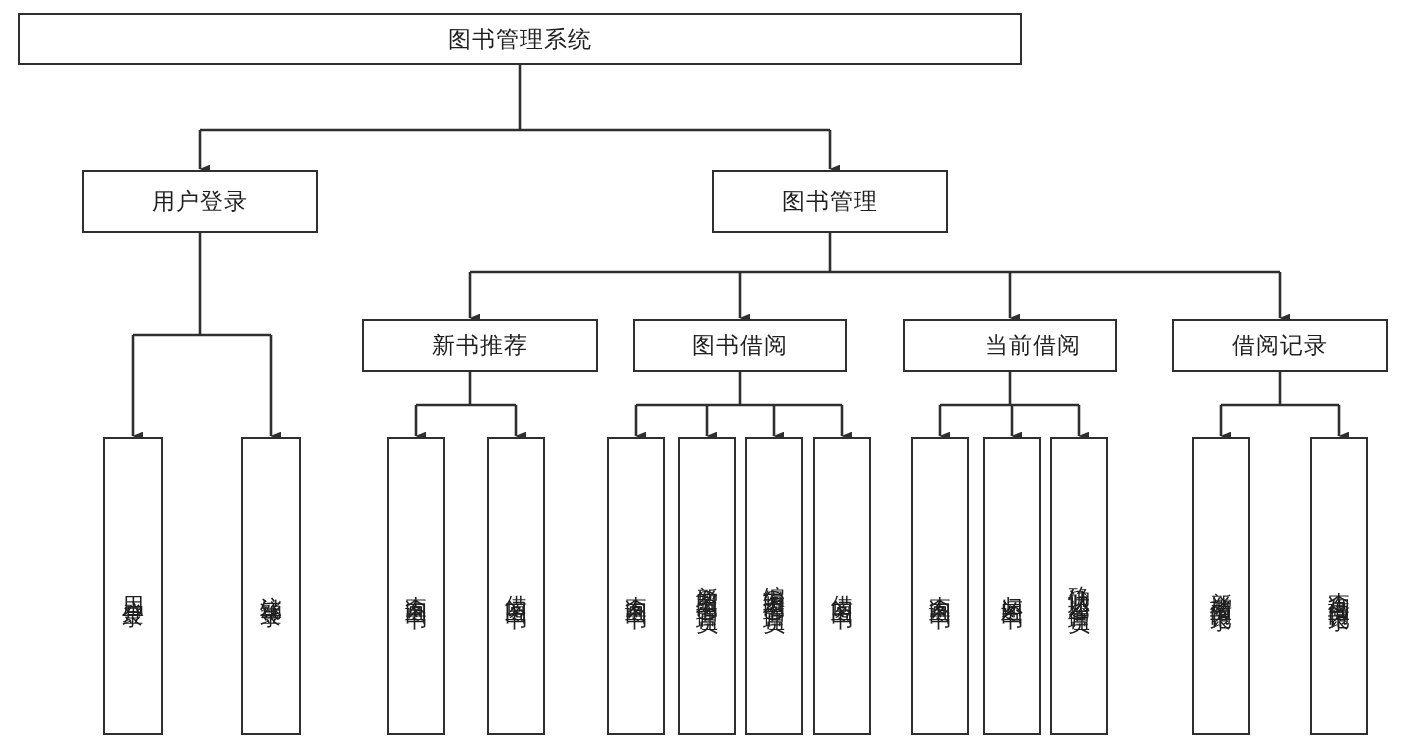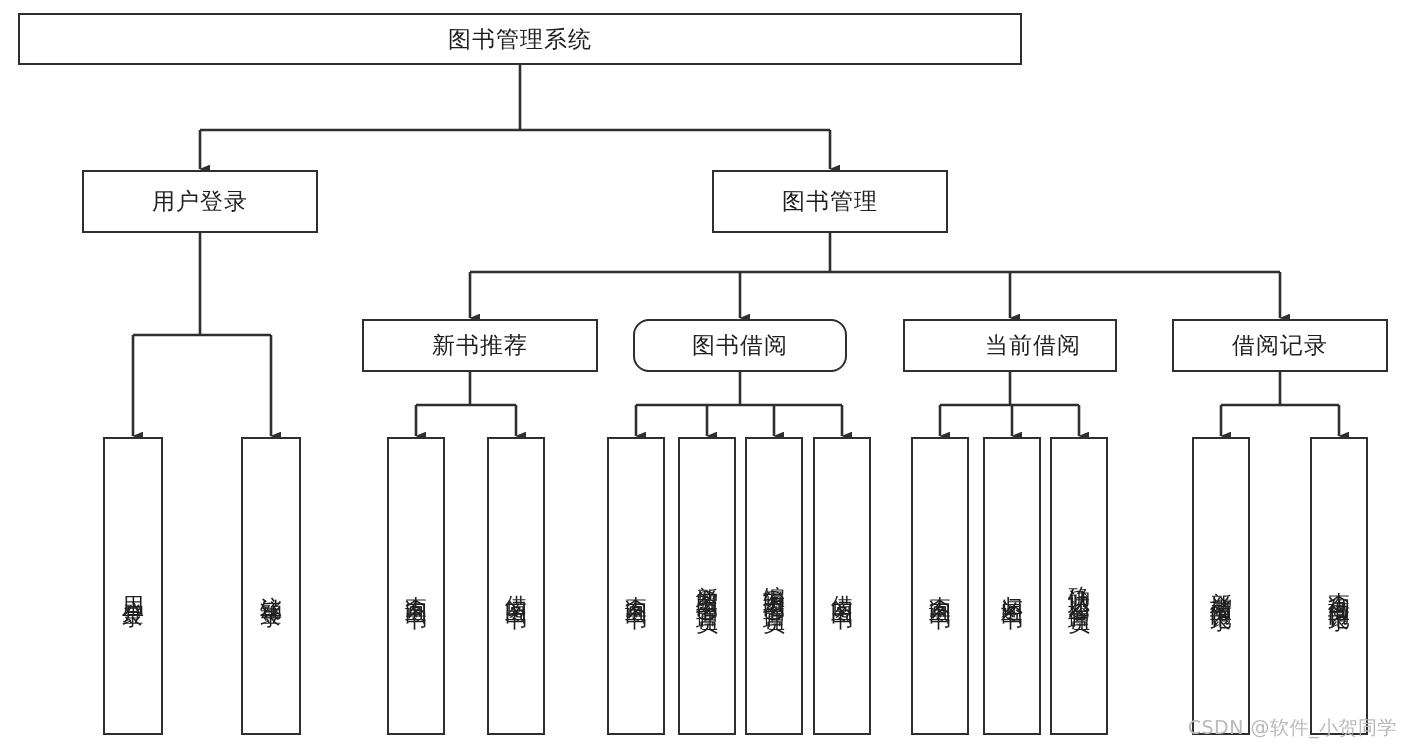--- a/index.html
+++ b/index.html
@@ -116,21 +116,21 @@
       </div>
       <div class="node h" style="left: 82px; top: 170px; width: 236px; height: 63px;">
         <span class="hlabel">用户登录</span>
       </div>
       <div class="node h" style="left: 712px; top: 170px; width: 236px; height: 63px; font-family: Liberation Serif, serif;">
         <span class="hlabel">图书管理</span>
       </div>
       <div class="node h" style="left: 362px; top: 319px; width: 236px; height: 53px;">
         <span class="hlabel">新书推荐</span>
       </div>
-      <div class="node h" style="left: 633px; top: 319px; width: 214px; height: 53px; border-radius: 16px;">
+      <div class="node h" style="left: 633px; top: 319px; width: 214px; height: 53px;">
         <span class="hlabel">图书借阅</span>
       </div>
       <div class="node h" style="left: 903px; top: 319px; width: 214px; height: 53px; padding-left: 46px;">
         <span class="hlabel">当前借阅</span>
       </div>
       <div class="node h" style="left: 1172px; top: 319px; width: 216px; height: 53px;">
         <span class="hlabel">借阅记录</span>
       </div>
       <div class="node v" style="left: 103px; top: 437px; width: 60px; height: 298px;">
         <span class="vlabel">用户登录</span>
@@ -166,14 +166,13 @@
         <span class="vlabel">确认归还（管理员）</span>
       </div>
       <div class="node v" style="left: 1192px; top: 437px; width: 58px; height: 298px;">
         <span class="vlabel">新增借阅记录</span>
       </div>
       <div class="node v" style="left: 1310px; top: 437px; width: 58px; height: 298px;">
         <span class="vlabel">查询借阅记录</span>
       </div>
     </div>
 
-  <div class="watermark">CSDN @软件_小贺同学</div>
 </div>
 
 </body></html>

